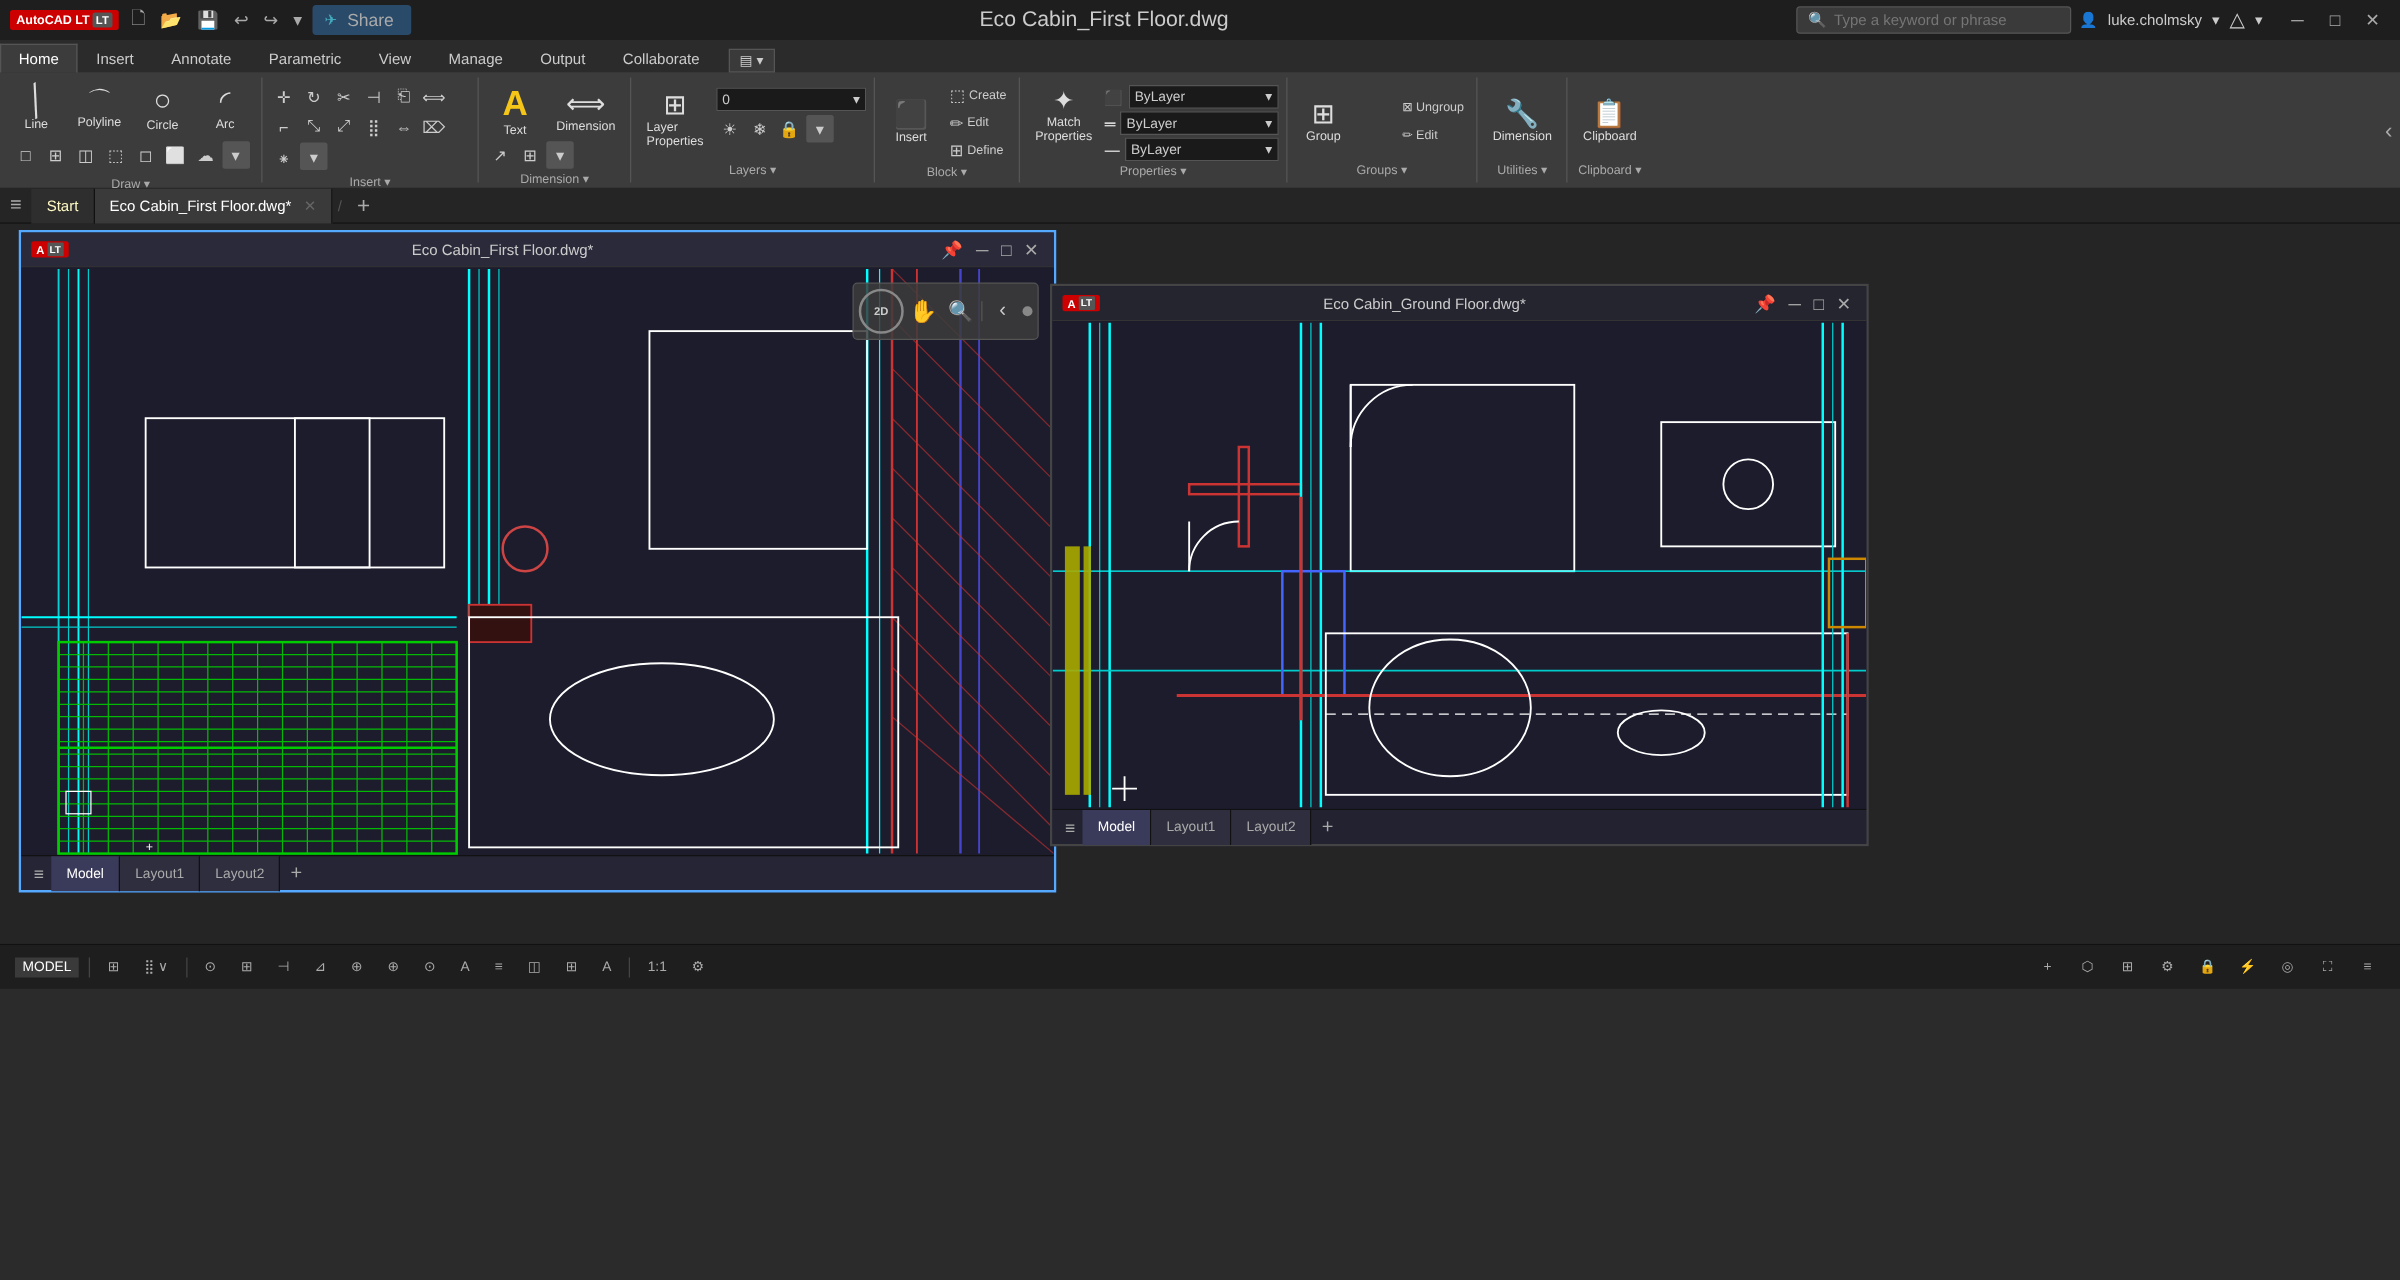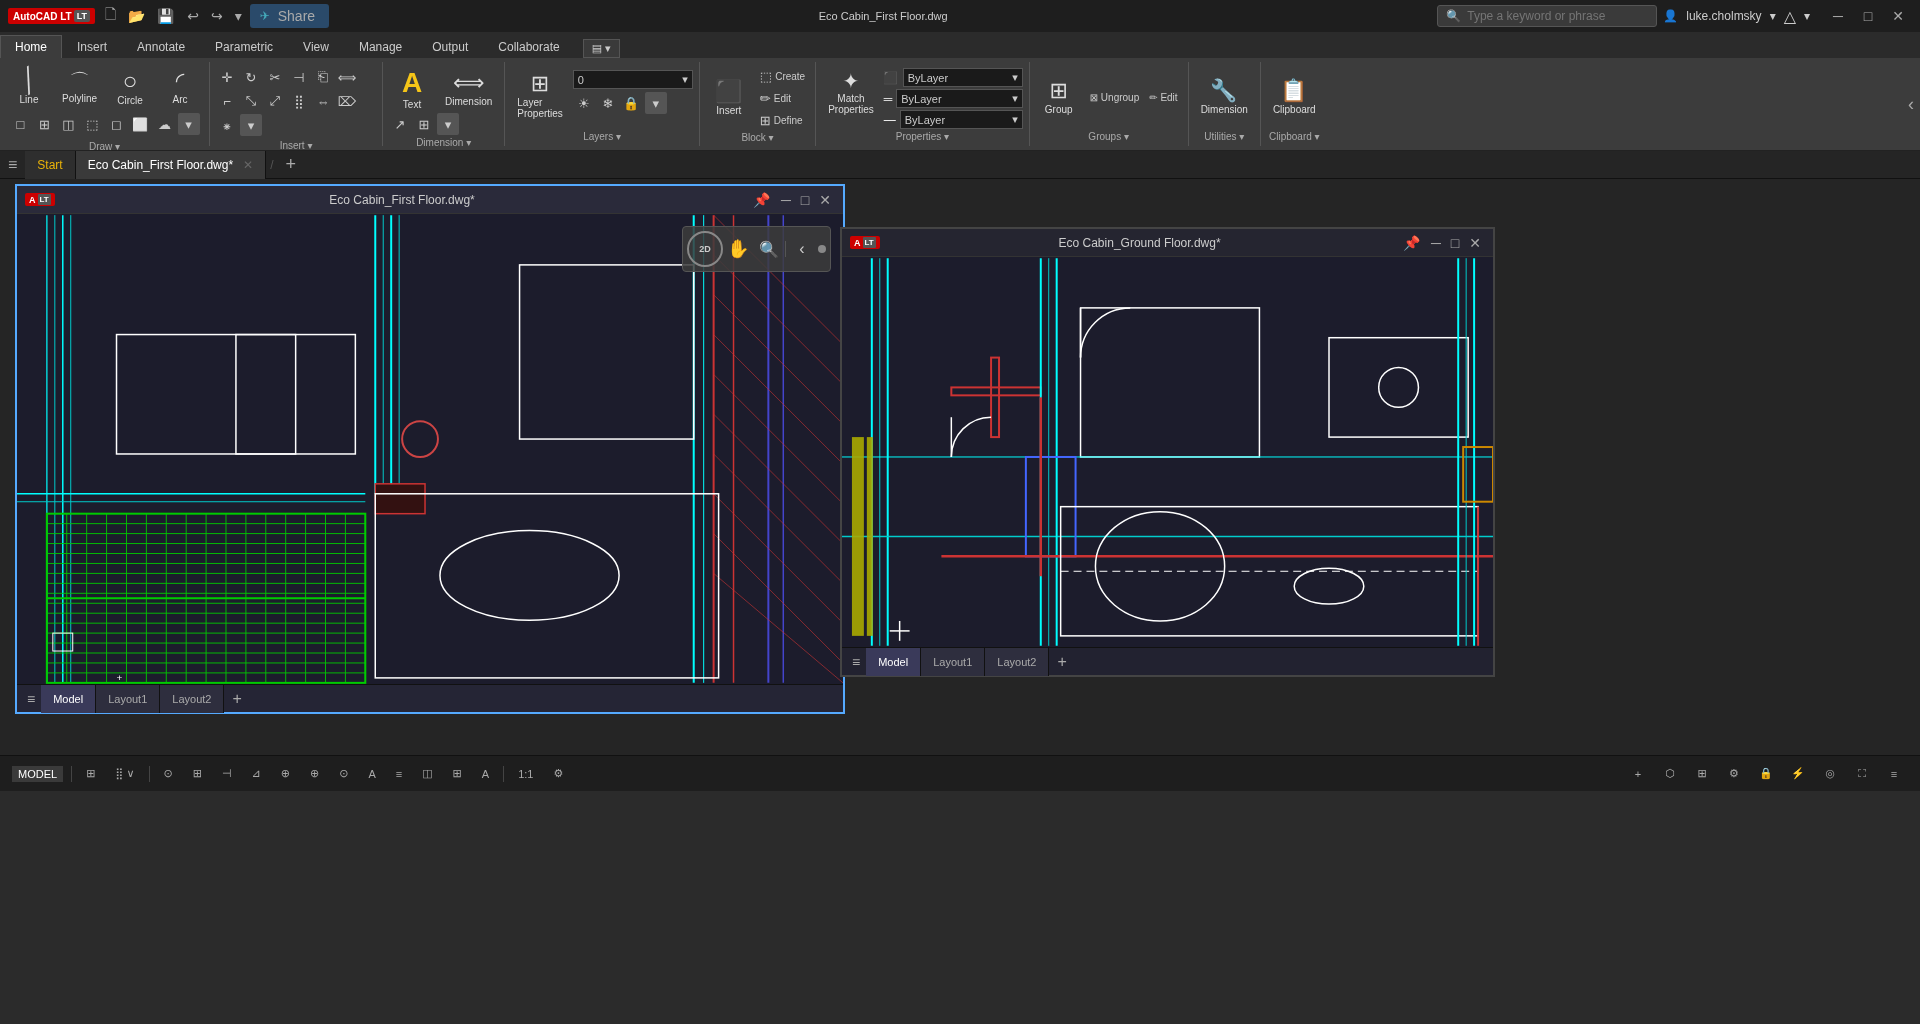--- a/index.html
+++ b/index.html
@@ -4,41 +4,41 @@
   <style>
     * { margin: 0; padding: 0; box-sizing: border-box; }
     body { width: 1920px; height: 1024px; background: #2b2b2b; font-family: 'Segoe UI', Arial, sans-serif; overflow: hidden; color: #fff; font-size: 12px; }
 
     
     #title-bar { display: flex; align-items: center; height: 32px; background: #1e1e1e; padding: 0 8px; gap: 6px; }
     #title-bar .app-logo { background: #c00; color: #fff; font-weight: bold; font-size: 11px; padding: 2px 5px; border-radius: 2px; display: flex; align-items: center; gap: 2px; }
     #title-bar .app-logo .lt-badge { background: #555; font-size: 9px; padding: 1px 3px; border-radius: 2px; }
     #title-bar .quick-access { display: flex; gap: 4px; align-items: center; }
     #title-bar .quick-access span { color: #aaa; font-size: 14px; cursor: pointer; padding: 2px 4px; }
-    #title-bar .title-center { flex: 1; text-align: center; color: #ccc; font-size: 11px; }
+    #title-bar .title-center { flex: 1; text-align: center; color: #ccc; font-size: 17px; }
     #title-bar .search-box { background: #3a3a3a; border: 1px solid #555; border-radius: 3px; padding: 3px 8px; color: #aaa; font-size: 12px; width: 220px; display: flex; align-items: center; gap: 6px; }
     #title-bar .search-box input { background: none; border: none; outline: none; color: #aaa; font-size: 12px; width: 160px; }
     #title-bar .user-area { display: flex; align-items: center; gap: 8px; color: #ccc; font-size: 12px; }
     #title-bar .window-controls { display: flex; gap: 2px; margin-left: 8px; }
     #title-bar .window-controls span { width: 28px; height: 20px; display: flex; align-items: center; justify-content: center; color: #aaa; font-size: 14px; cursor: pointer; }
 
     
     #ribbon { background: #3c3c3c; border-bottom: 1px solid #222; }
     #ribbon-tabs { display: flex; background: #2b2b2b; height: 26px; align-items: flex-end; }
     #ribbon-tabs .tab { padding: 4px 14px; font-size: 12px; color: #ccc; cursor: pointer; border: 1px solid transparent; border-bottom: none; }
     #ribbon-tabs .tab.active { background: #3c3c3c; color: #fff; border-color: #555; }
     #ribbon-content { display: flex; height: 92px; padding: 4px 0; align-items: stretch; }
 
     
     .layer-dropdown { background: #1a1a1a; border: 1px solid #555; color: #ccc; padding: 2px 4px; font-size: 11px; width: 120px; display: flex; align-items: center; justify-content: space-between; cursor: pointer; }
 
     
     #doc-tabs { display: flex; background: #252525; height: 28px; align-items: center; padding: 0 8px; gap: 0; border-bottom: 1px solid #111; }
     .doc-tab-menu { color: #aaa; margin-right: 8px; cursor: pointer; font-size: 16px; }
-    .doc-tab { display: flex; align-items: center; gap: 6px; padding: 4px 12px; font-size: 12px; color: #eab308; cursor: pointer; background: #2e2e2e; border-right: 1px solid #111; height: 28px; }
+    .doc-tab { display: flex; align-items: center; gap: 6px; padding: 4px 12px; font-size: 12px; color: #fef9c3; cursor: pointer; background: #2e2e2e; border-right: 1px solid #111; height: 28px; }
     .doc-tab.active { background: #3a3a3a; color: #fff; }
     .doc-tab .tab-close { color: #666; font-size: 12px; margin-left: 4px; }
     .new-tab-btn { color: #aaa; padding: 0 8px; font-size: 18px; cursor: pointer; }
     .tab-divider { color: #555; font-size: 12px; margin: 0 4px; }
 
     
     #canvas-area { display: flex; height: calc(1024px - 32px - 118px - 28px - 36px); background: #252525; position: relative; }
 
     
     .dwg-window { position: absolute; border: 2px solid #5af; background: #1a1a2e; display: flex; flex-direction: column; }
@@ -273,21 +273,21 @@
       </div>
       <div class="section-label">Properties ▾</div>
     </div>
 
     <div style="display:flex; border-right:1px solid #555; padding:4px 6px; flex-direction:column; min-width:70px;">
       <div style="display:flex; gap:4px; flex:1; align-items:center;">
         <div class="large-tool-btn">
           <div class="tool-icon" style="font-size:22px;">⊞</div>
           <div class="tool-label">Group</div>
         </div>
-        <div style="display:flex; flex-direction:row; gap:2px;">
+        <div style="display:flex; flex-direction:column; gap:2px;margin-left:32px;">
           <div class="tiny-btn">⊠ Ungroup</div>
           <div class="tiny-btn">✏ Edit</div>
         </div>
       </div>
       <div class="section-label">Groups ▾</div>
     </div>
 
     <div style="display:flex; border-right:1px solid #555; padding:4px 6px; flex-direction:column; min-width:60px;">
       <div style="display:flex; gap:4px; flex:1; align-items:center;">
         <div class="large-tool-btn">

